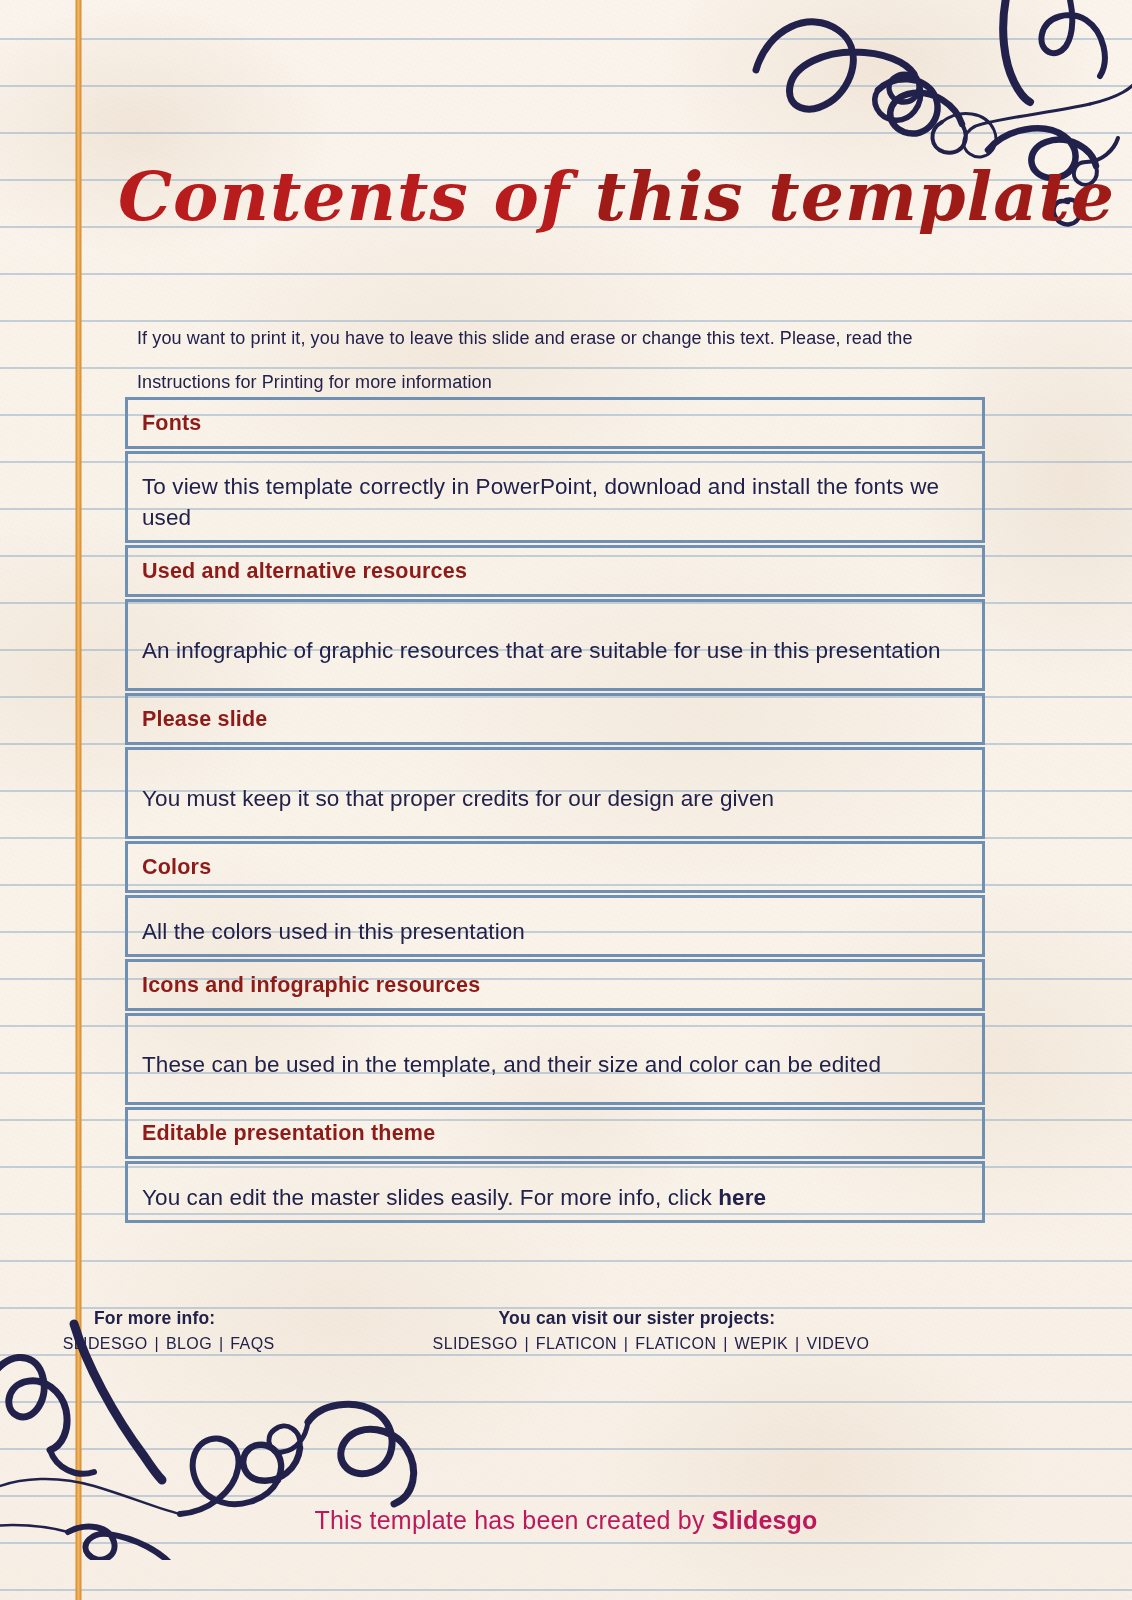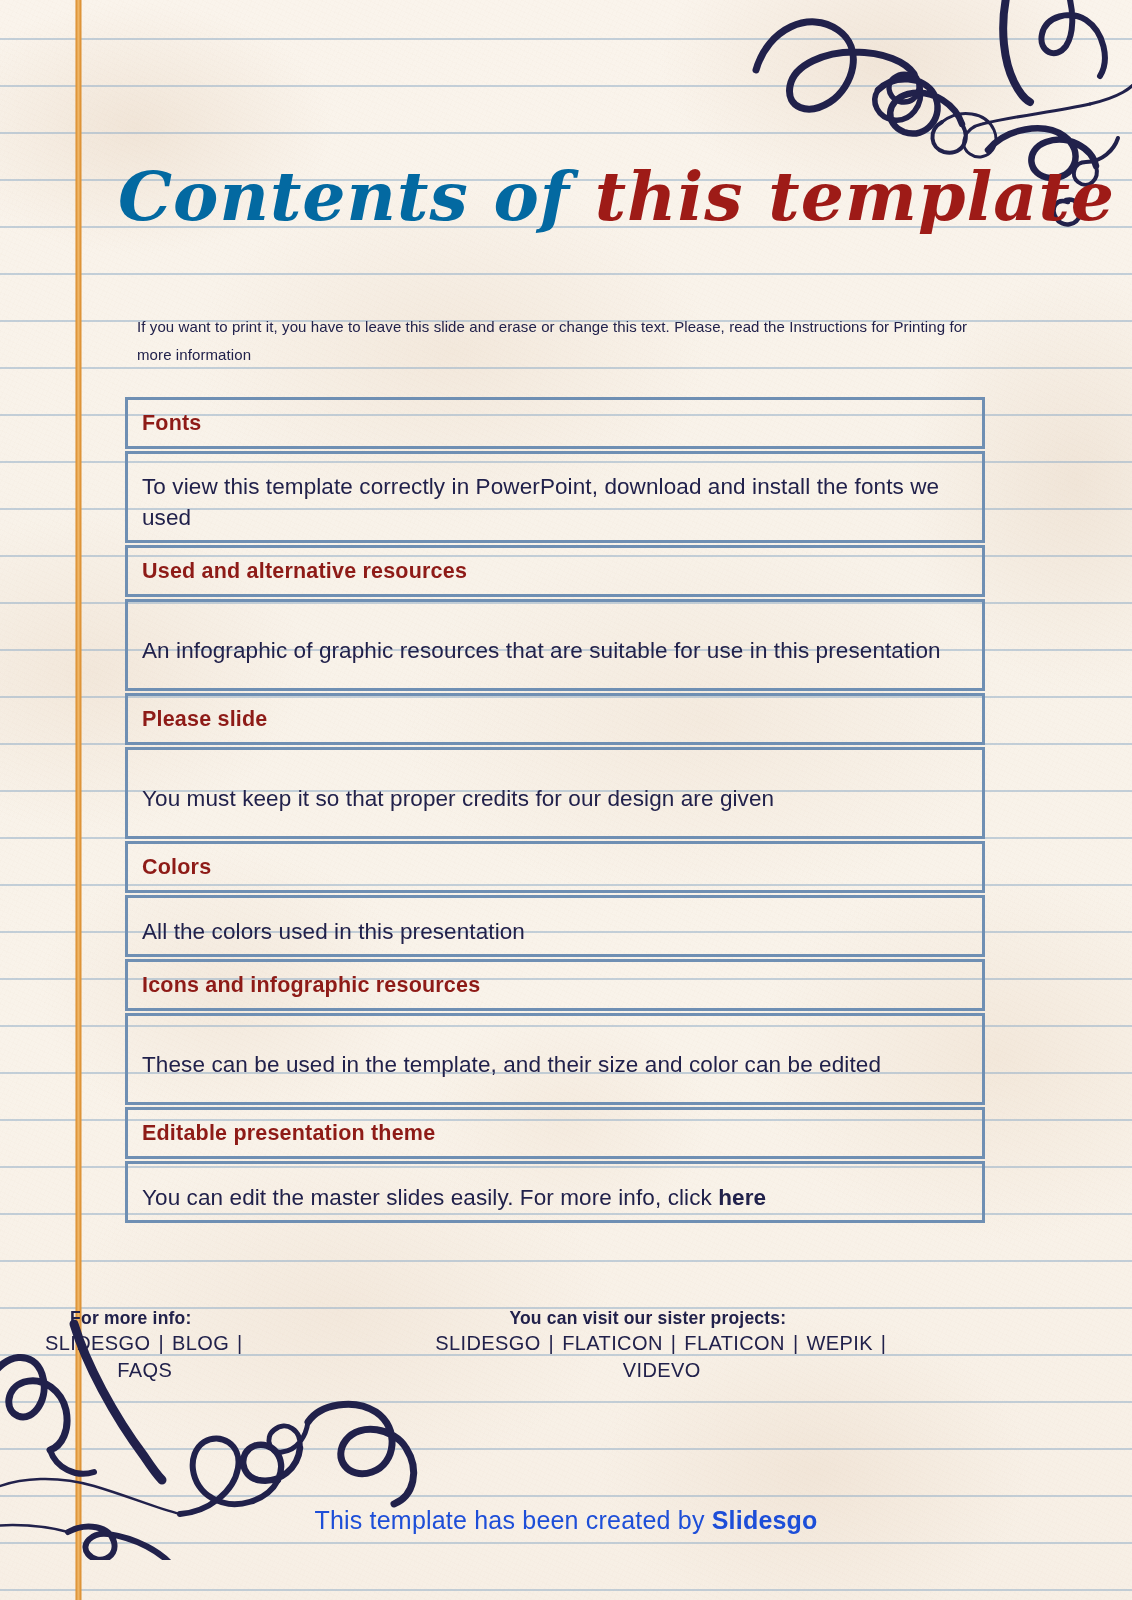--- a/index.html
+++ b/index.html
@@ -91,30 +91,30 @@
     position: absolute;
     left: 118px;
     top: 116px;
     font-family: "DejaVu Serif", "Liberation Serif", serif;
     font-style: italic;
     font-size: 68px;
     letter-spacing: 1px;
     white-space: nowrap;
     line-height: 1;
   }
-  .title .t-navy { color: #0369a1; margin-top: 48px; }
+  .title .t-navy { color: #b91c1c; margin-top: 48px; }
   .title .t-red  { color: #9e1b17; }
 
   .intro {
     position: absolute;
     left: 137px;
     top: 298px;
     width: 840px;
-    font-size: 15px;
-    line-height: 28px;
+    font-size: 18px;
+    line-height: 44px;
     color: #21214b;
     letter-spacing: 0.1px;
   }
 
   .table {
     position: absolute;
     left: 125px;
     top: 397px;
     width: 860px;
   }
@@ -160,34 +160,34 @@
     color: #21214b;
   }
   .fl-col { text-align: center; }
   .fl-title {
     font-size: 17.5px;
     font-weight: bold;
     line-height: 24px;
     letter-spacing: 0.2px;
   }
   .fl-items {
-    font-size: 20px;
+    font-size: 16px;
     line-height: 27px;
     letter-spacing: 0.4px;
     margin-left: 28px;
   }
   .fl-items .sep { padding: 0 2px; }
 
   .created-by {
     position: absolute;
     top: 1506px;
     left: 0;
     width: 1132px;
     text-align: center;
-    color: #1d4ed8;
+    color: #be185d;
     font-size: 25px;
     letter-spacing: 0.2px;
   }
   .created-by b { font-weight: bold; }
 </style>
 </head>
 <body>
 
 <div class="slide">
 

